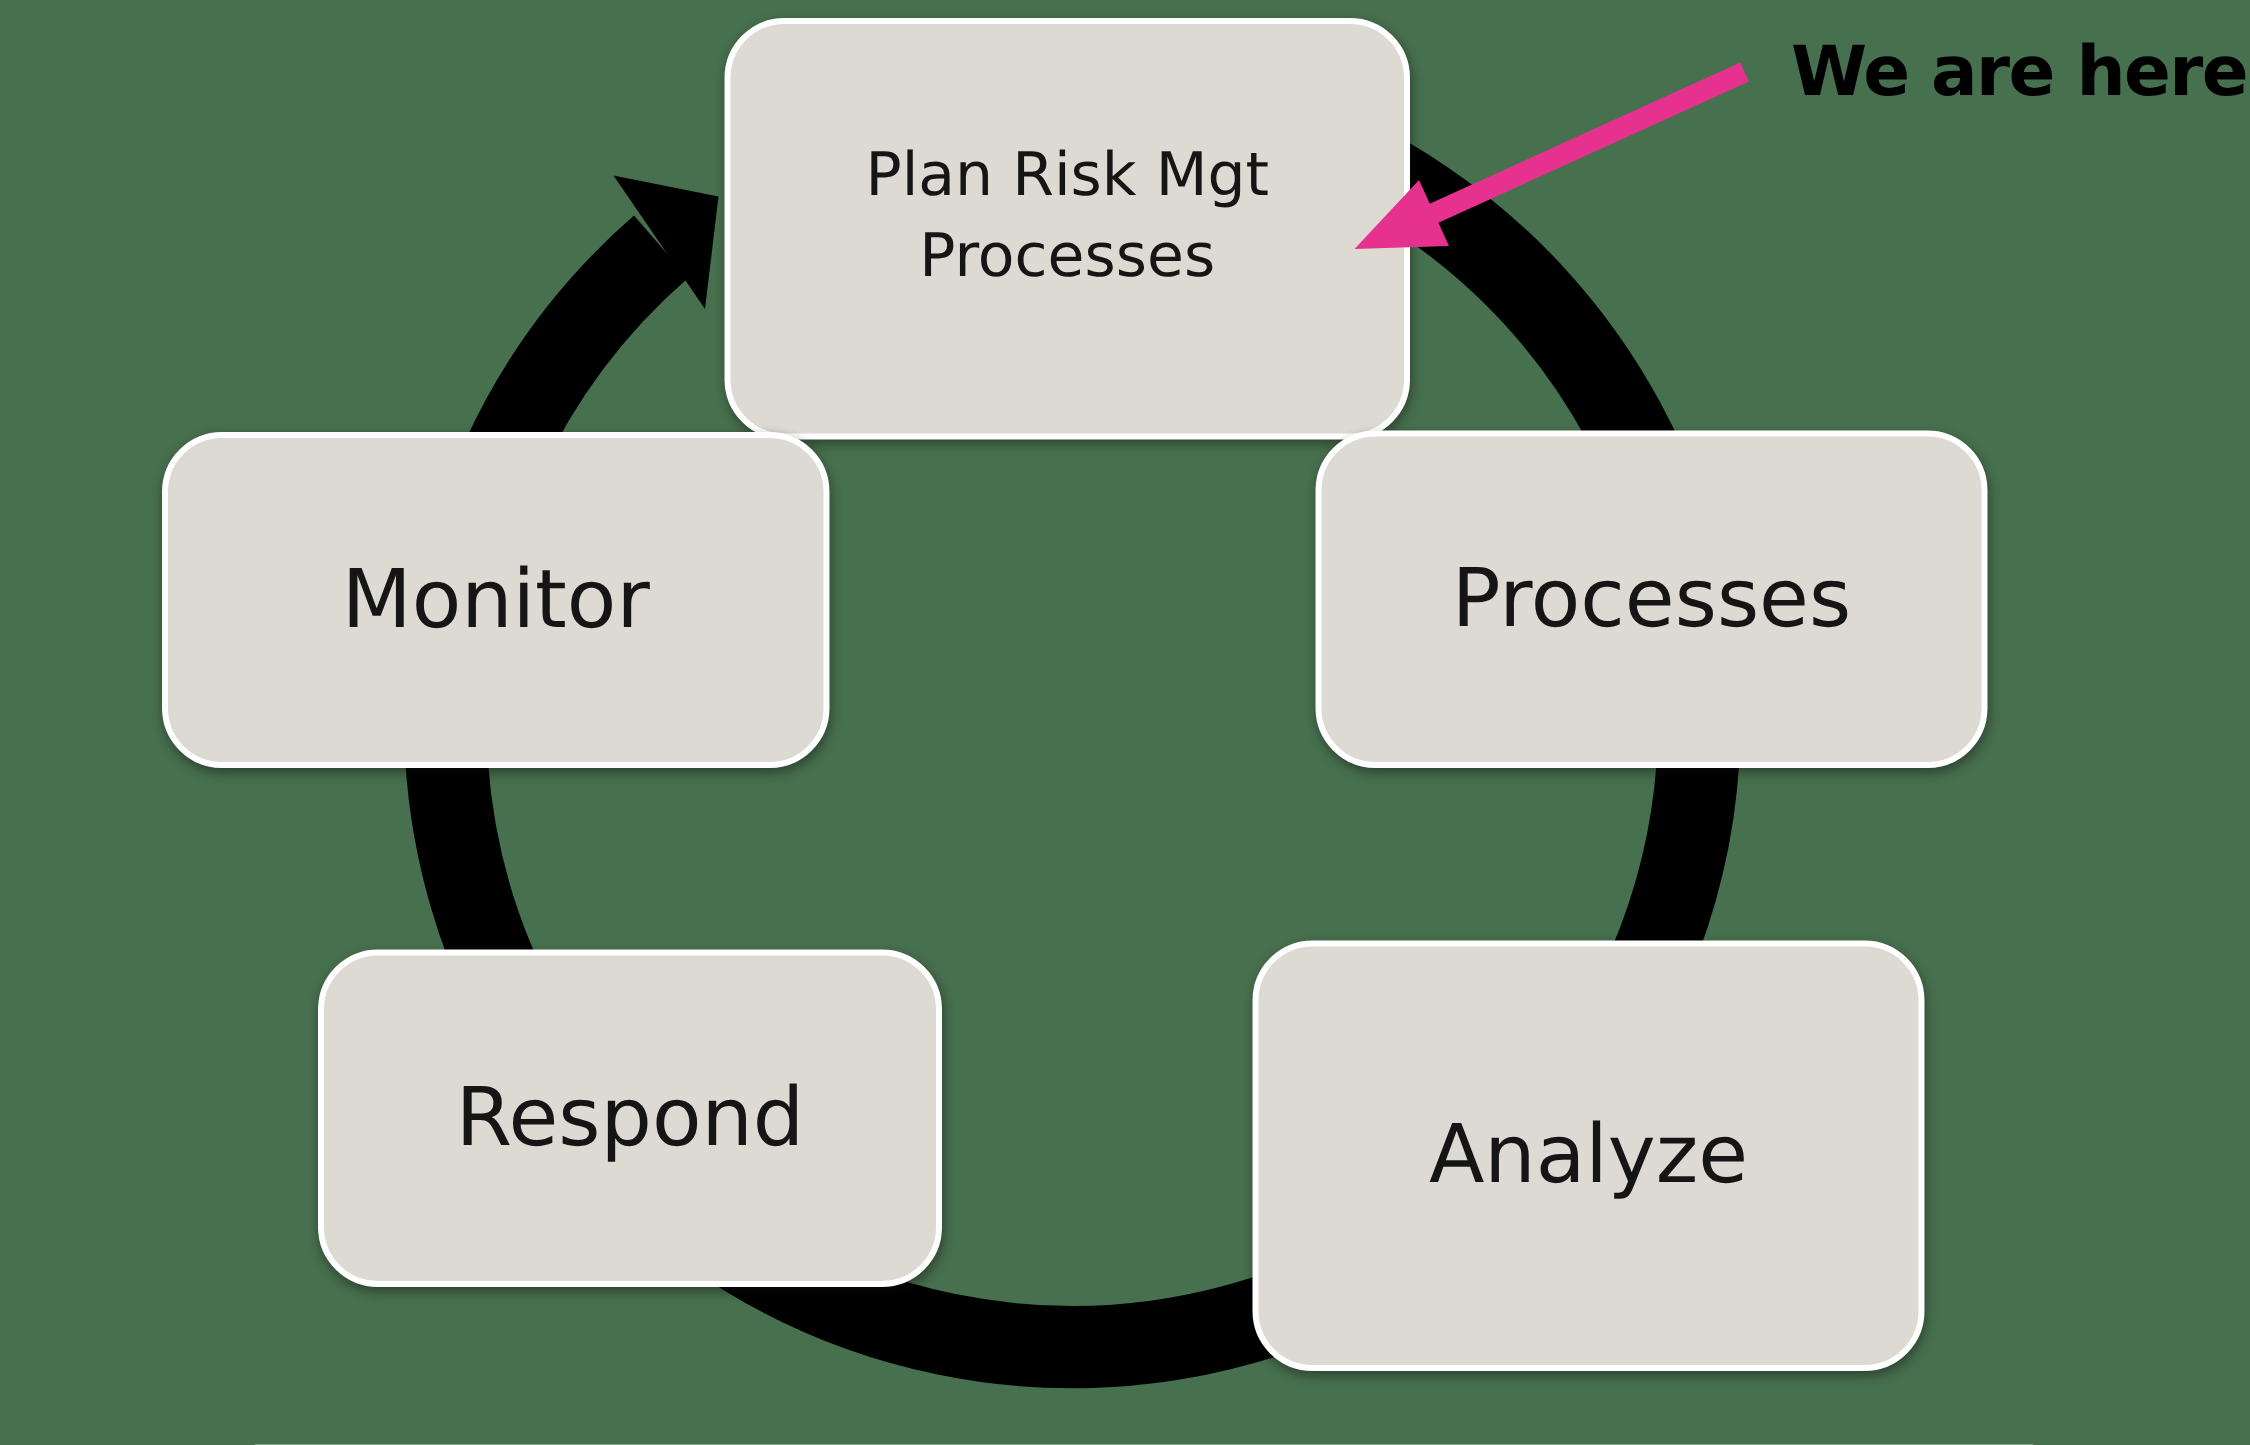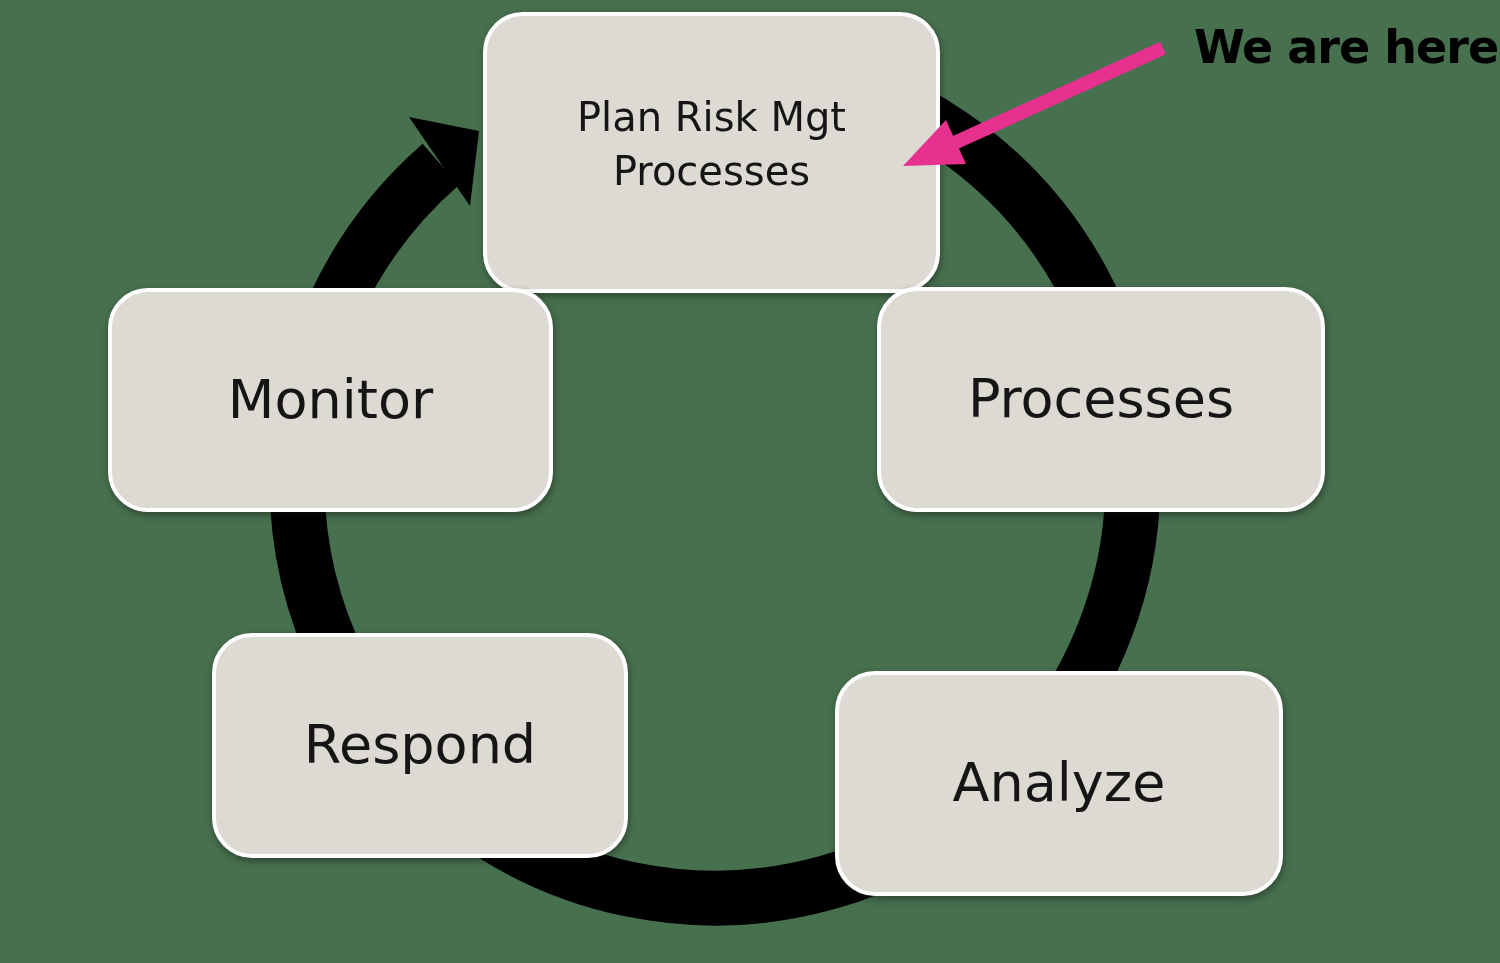--- a/index.html
+++ b/index.html
@@ -52,21 +52,21 @@
     box-shadow: 1px 3px 7px rgba(15,15,15,0.45);
     color: var(--text);
     font-size: 54px;
     text-align: center;
   }
   .box .line { display: block; white-space: nowrap; line-height: 1.35; }
   .box-plan     { left: 483px; top: 12px;  width: 457px; height: 281px; font-size: 40px; padding-bottom: 18px; }
   .box-monitor  { left: 108px; top: 288px; width: 445px; height: 224px; }
   .box-identify { left: 877px; top: 287px; width: 448px; height: 225px; }
   .box-respond  { left: 212px; top: 633px; width: 416px; height: 225px; }
-  .box-analyze  { left: 835px; top: 627px; width: 448px; height: 225px; margin-top: 44px; }
+  .box-analyze  { left: 835px; top: 627px; width: 448px; height: 287px; }
   .here-label {
     position: absolute;
     z-index: 3;
     left: 1194px; top: 20px;
     font-size: 46px;
     font-weight: 800;
     letter-spacing: -1px;
     color: var(--ring);
     white-space: nowrap;
   }

